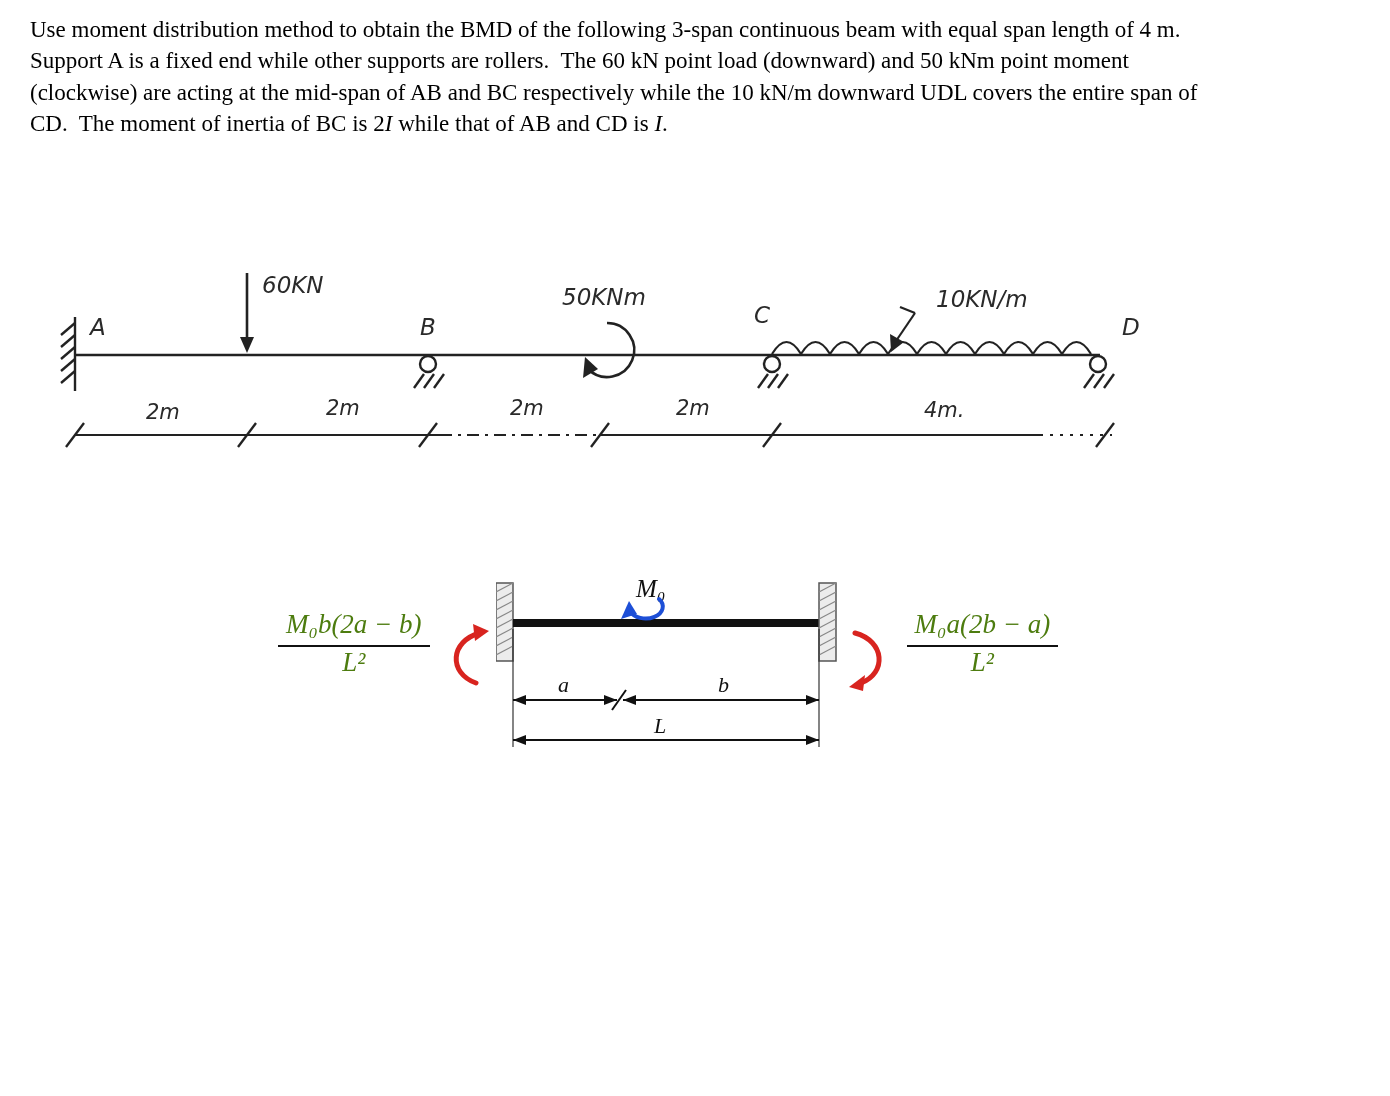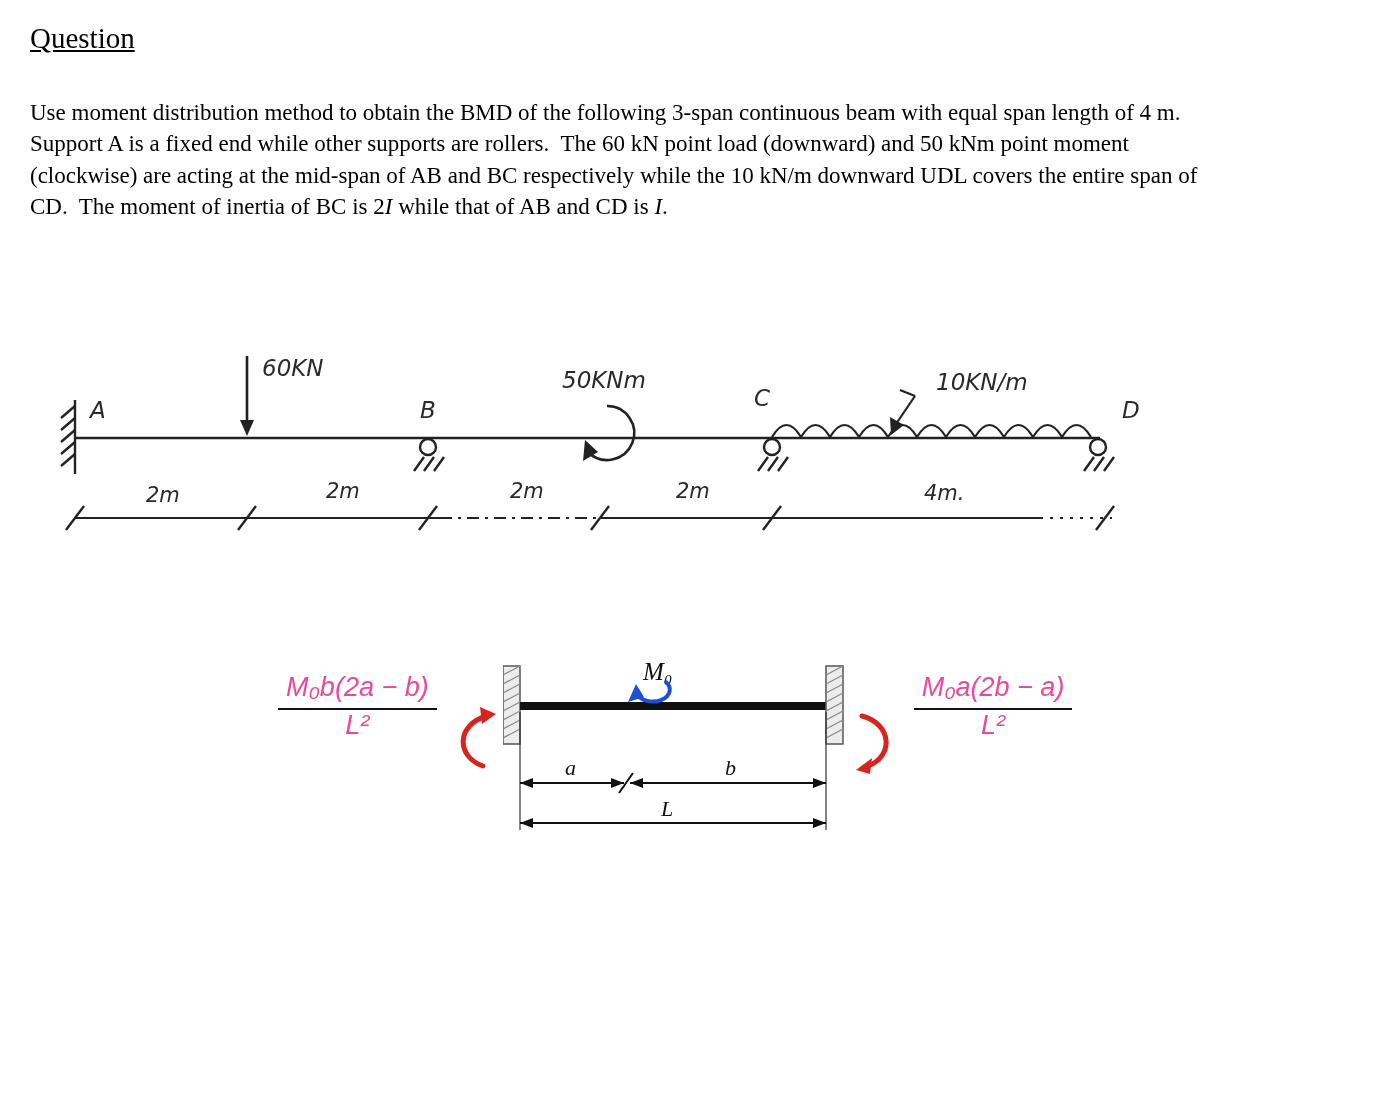--- a/index.html
+++ b/index.html
@@ -33,37 +33,36 @@
   }
   .hand-big { font-size: 23px; }
   .math {
     font-family: "Liberation Serif", "DejaVu Serif", serif;
     font-style: italic; font-size: 22px; fill: #111;
   }
   .math-big { font-size: 25px; }
 
   .fem-fig { display: flex; align-items: flex-start; margin: 66px 0 0 248px; }
   .fraction {
-    font-family: Liberation Sans, sans-serif;
+    font-family: Liberation Serif, serif;
     font-style: italic; font-size: 27px; text-align: center;
-    margin-top: 12px; color: #ec4899;
+    margin-top: 32px; color: #4d7c0f;
   }
   .fraction .num { padding: 0 8px 5px 8px; border-bottom: 2px solid #111; }
   .fraction .den { padding-top: 0; }
   .frac-left  { margin-right: 12px; }
   .frac-right { margin-left: 12px; }
   .red-arrow { margin-top: 44px; }
   .fem-beam  { margin: 0 6px; }
 </style>
 </head>
 <body>
 
 <div class="page">
 
-  <h1 class="heading">Question</h1>
 
   <p class="para"><span>Use moment distribution method to obtain the BMD of the following 3-span continuous beam with equal span length of 4 m.  Support A is a fixed end while other supports are rollers.  The 60 kN point load (downward) and 50 kNm point moment (clockwise) are acting at the mid-span of AB and BC respectively while the 10 kN/m downward UDL covers the entire span of CD.  The moment of inertia of BC is 2</span><span class="var">I</span><span> while that of AB and CD is </span><span class="var">I</span><span>.</span></p>
 
 
   <div class="beam-fig">
     <svg width="1390" height="250" viewBox="0 0 1390 250">
 
       <line x1="75" y1="98" x2="1100" y2="98" stroke="#222" stroke-width="2.5"></line>
 
       <g stroke="#222" stroke-width="2.4">

